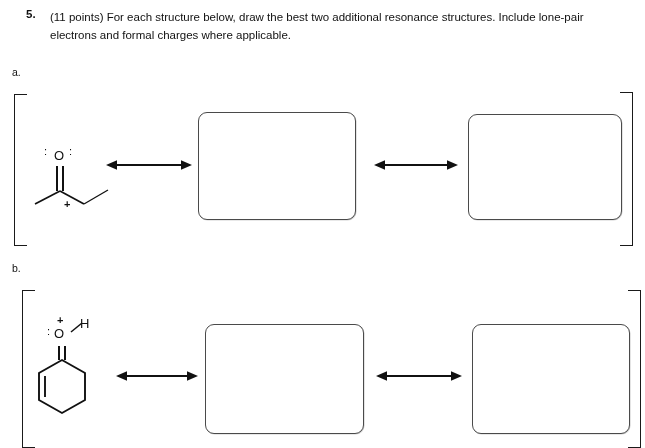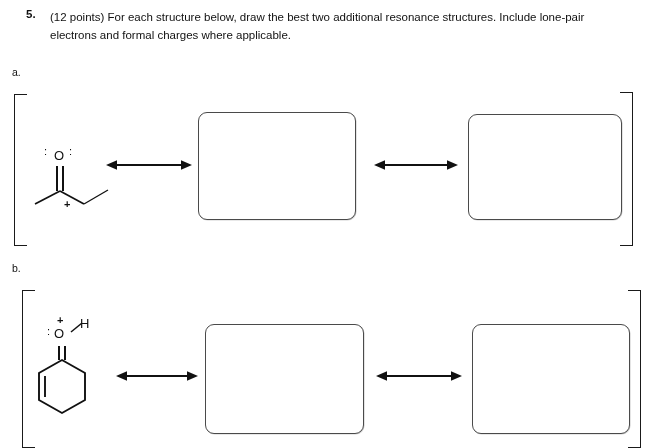--- a/index.html
+++ b/index.html
@@ -158,21 +158,21 @@
     font-size: 11px;
     font-weight: bold;
     color: #111111;
   }
 </style>
 </head>
 <body>
 
 <div class="q-header">
   <span class="q-num">5.</span>
-  <span class="q-text">(12 points) For each structure below, draw the best two additional resonance structures. Include lone-pair electrons and formal charges where applicable.</span>
+  <span class="q-text">(11 points) For each structure below, draw the best two additional resonance structures. Include lone-pair electrons and formal charges where applicable.</span>
 </div>
 
 <div class="part-label part-a">a.</div>
 
 <div class="bracket left bracket-a-left"></div>
 <div class="bracket right bracket-a-right"></div>
 
 <div class="mol-a">
   <svg width="96" height="78" viewBox="0 0 96 78">
 

